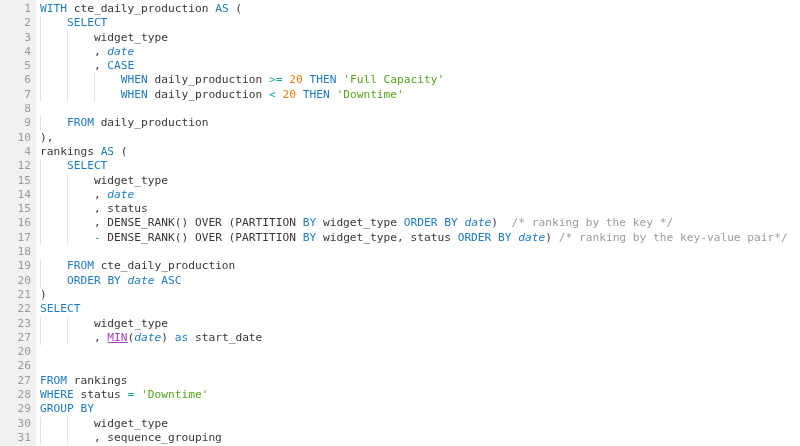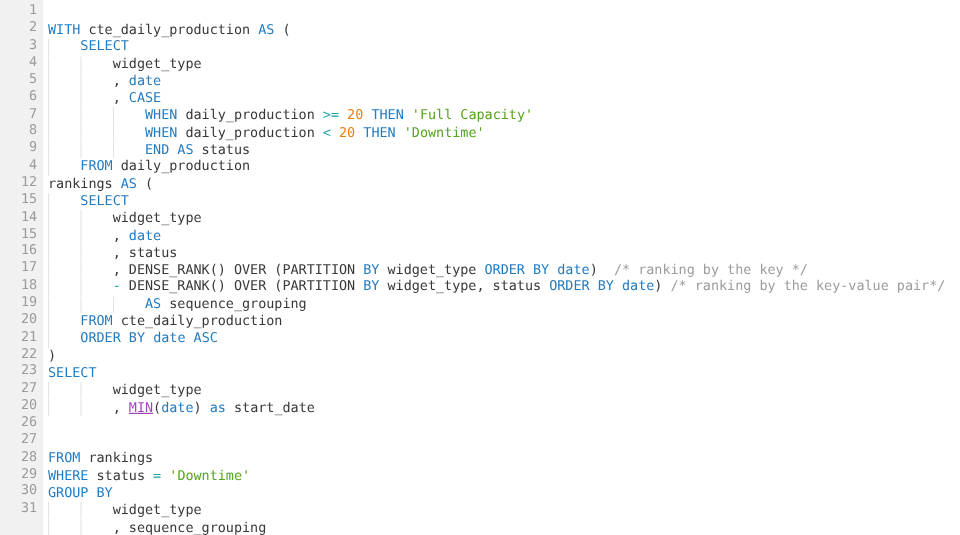--- a/index.html
+++ b/index.html
@@ -13,31 +13,31 @@
     box-sizing:border-box;
     cursor:text;
   }
   .line{display:flex;height:14.3px;line-height:14.3px;}
   .ln{
     flex:none;width:36px;box-sizing:border-box;
     text-align:right;padding-right:5px;
     color:var(--line_number);
     user-select:none;
   }
-  .lc{padding-left:4px;white-space:pre;color:var(--default_text);margin-top:16px;}
+  .lc{padding-left:4px;white-space:pre;color:var(--default_text);}
   .g{display:inline-block;width:4ch;height:14.3px;vertical-align:top;
      box-shadow:inset 1px 0 0 var(--indent_guide);}
   .k{color:var(--keyword);}
   .d{color:var(--default_text);}
   .s{color:var(--string);}
   .n{color:var(--number);}
   .o{color:var(--operator);}
   .f{color:var(--function);text-decoration:underline;}
   .c{color:var(--comment);}
-  .t{color:var(--datatype);}
+  .t{color:var(--datatype);font-style:italic;}
 </style>
 </head>
 <body>
 
 <div class="editor">
   <div>
       <div class="line">
         <span class="ln">1</span>
         <span class="lc"><span class="k">WITH</span><span class="d"> cte_daily_production </span><span class="k">AS</span><span class="d"> (</span></span>
       </div>
@@ -60,25 +60,28 @@
       <div class="line">
         <span class="ln">6</span>
         <span class="lc"><span class="g"></span><span class="g"></span><span class="g"></span><span class="k">WHEN</span><span class="d"> daily_production </span><span class="o">&gt;=</span><span class="d"> </span><span class="n">20</span><span class="d"> </span><span class="k">THEN</span><span class="d"> </span><span class="s">'Full Capacity'</span></span>
       </div>
       <div class="line">
         <span class="ln">7</span>
         <span class="lc"><span class="g"></span><span class="g"></span><span class="g"></span><span class="k">WHEN</span><span class="d"> daily_production </span><span class="o">&lt;</span><span class="d"> </span><span class="n">20</span><span class="d"> </span><span class="k">THEN</span><span class="d"> </span><span class="s">'Downtime'</span></span>
       </div>
       <div class="line">
         <span class="ln">8</span>
-        <span class="lc"><span class="g"></span><span class="g"></span><span class="g"></span><span class="k">END</span><span class="d"> </span><span class="k">AS</span><span class="d"> status</span></span>
       </div>
       <div class="line">
         <span class="ln">9</span>
         <span class="lc"><span class="g"></span><span class="k">FROM</span><span class="d"> daily_production</span></span>
+      </div>
+      <div class="line">
+        <span class="ln">10</span>
+        <span class="lc"><span class="d">),</span></span>
       </div>
       <div class="line">
         <span class="ln">4</span>
         <span class="lc"><span class="d">rankings </span><span class="k">AS</span><span class="d"> (</span></span>
       </div>
       <div class="line">
         <span class="ln">12</span>
         <span class="lc"><span class="g"></span><span class="k">SELECT</span></span>
       </div>
       <div class="line">
@@ -96,21 +99,20 @@
       <div class="line">
         <span class="ln">16</span>
         <span class="lc"><span class="g"></span><span class="g"></span><span class="d">, DENSE_RANK() OVER (PARTITION </span><span class="k">BY</span><span class="d"> widget_type </span><span class="k">ORDER</span><span class="d"> </span><span class="k">BY</span><span class="d"> </span><span class="t">date</span><span class="d">)  </span><span class="c">/* ranking by the key */</span></span>
       </div>
       <div class="line">
         <span class="ln">17</span>
         <span class="lc"><span class="g"></span><span class="g"></span><span class="o">-</span><span class="d"> DENSE_RANK() OVER (PARTITION </span><span class="k">BY</span><span class="d"> widget_type, status </span><span class="k">ORDER</span><span class="d"> </span><span class="k">BY</span><span class="d"> </span><span class="t">date</span><span class="d">) </span><span class="c">/* ranking by the key-value pair*/</span></span>
       </div>
       <div class="line">
         <span class="ln">18</span>
-        <span class="lc"><span class="g"></span><span class="g"></span><span class="g"></span><span class="k">AS</span><span class="d"> sequence_grouping</span></span>
       </div>
       <div class="line">
         <span class="ln">19</span>
         <span class="lc"><span class="g"></span><span class="k">FROM</span><span class="d"> cte_daily_production</span></span>
       </div>
       <div class="line">
         <span class="ln">20</span>
         <span class="lc"><span class="g"></span><span class="k">ORDER</span><span class="d"> </span><span class="k">BY</span><span class="d"> </span><span class="t">date</span><span class="d"> </span><span class="k">ASC</span></span>
       </div>
       <div class="line">

